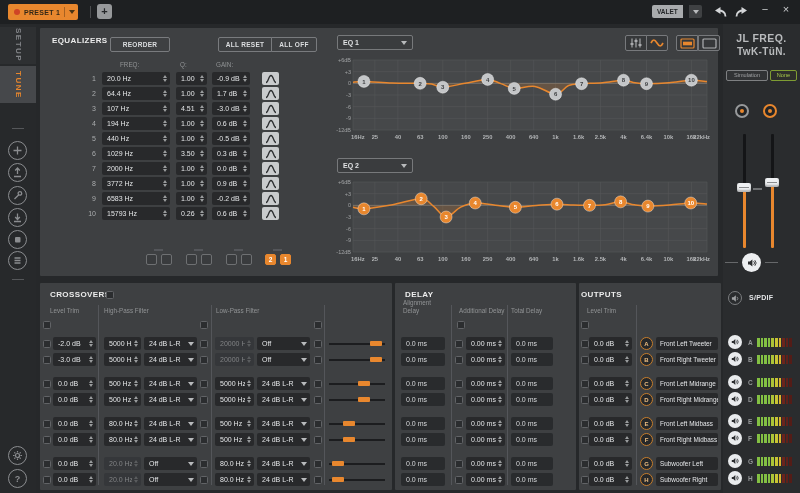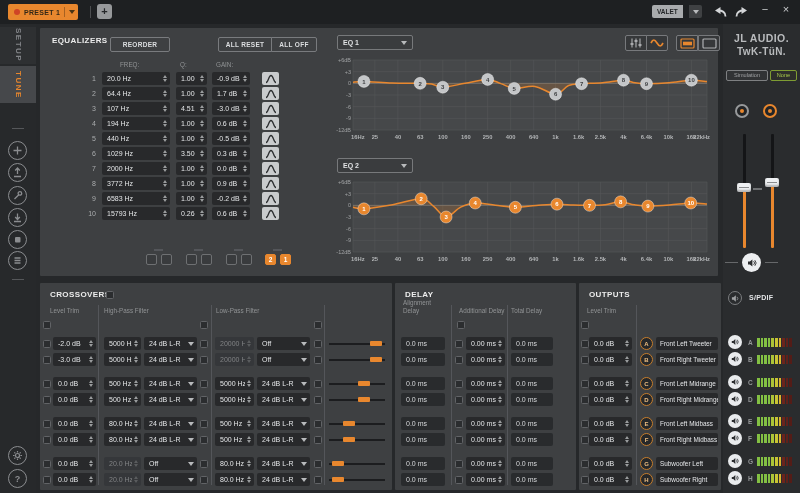--- a/index.html
+++ b/index.html
@@ -1079,21 +1079,21 @@
         <span class="ar">
           <i class="up"></i>
           <i class="dn"></i>
         </span>
       </div>
       <div class="ro" style="left: 116px; top: 190px; width: 42px;">0.0 ms</div>
     </div>
 </div>
 
 <div class="panel" id="out-panel" style="left:579px;top:283px;width:142px;height:207px;">
-  <div class="ptitle" style="left:10px;top:7px">OUTPUTS</div>
+  <div class="ptitle" style="left:2px;top:7px">OUTPUTS</div>
   <div class="collabel" style="left:8px;top:24px">Level Trim</div>
   <div class="vdiv" style="left:57px;top:22px;height:180px"></div>
   <div id="out-rows" style="position:absolute;inset:0">
       <div class="cb" style="left: 2px; top: 38px;"></div>
       <div class="cb" style="left: 2px; top: 57px;"></div>
       <div class="spin" style="left: 10px; top: 54px; width: 43px;">
         <span class="val">0.0 dB</span>
         <span class="ar">
           <i class="up"></i>
           <i class="dn"></i>
@@ -1168,21 +1168,21 @@
           <i class="up"></i>
           <i class="dn"></i>
         </span>
       </div>
       <div class="badge" style="left: 61px; top: 190px;">H</div>
       <div class="namebox" style="left: 77px; top: 190px; width: 62px;">Subwoofer Right</div>
     </div>
 </div>
 
 <div id="rightpanel">
-  <div class="brand1">JL AUDIO.</div>
+  <div class="brand1">JL FREQ.</div>
   <div class="brand2">TwK-TüN.</div>
   <div class="rbtn sim">Simulation</div>
   <div class="rbtn none">None</div>
   <div class="knob" style="left:12px">
       <i></i>
     </div>
   <div class="knob kon" style="left:40px">
       <i></i>
     </div>
   <div id="rp-faders" style="position:absolute;inset:0">

